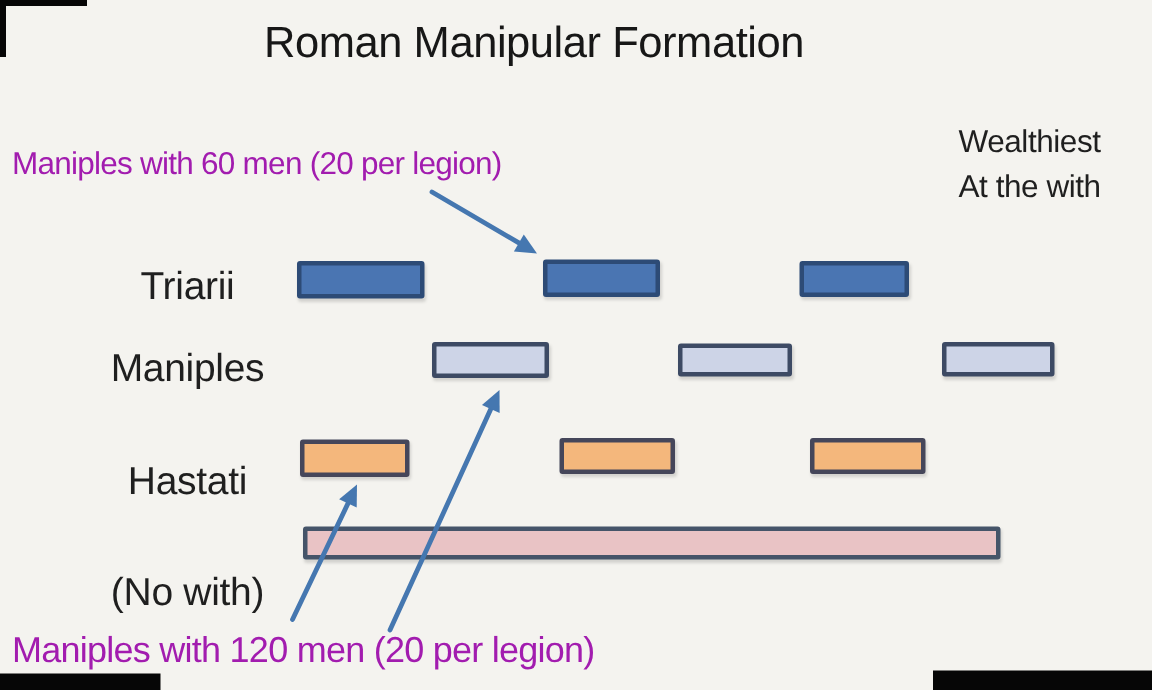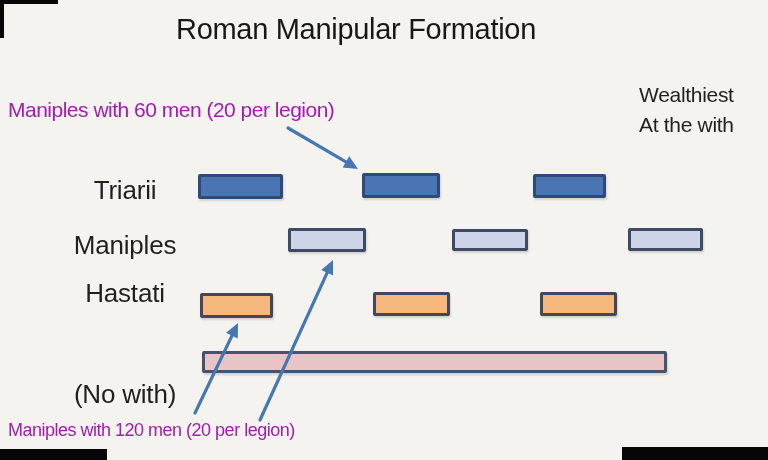--- a/index.html
+++ b/index.html
@@ -6,21 +6,21 @@
   .stage{
     position:relative;width:768px;height:460px;overflow:hidden;
     font-family:Liberation Sans, sans-serif;color:#1f1f1f;background:#f4f3ef;
   }
   .title{
     position:absolute;top:13px;left:0;width:712px;text-align:center;
     font-size:29px;letter-spacing:-0.3px;color:#171717;
   }
   .ann{position:absolute;font-size:21px;letter-spacing:-0.5px;white-space:nowrap;color:#a21caf;}
   .ann.top{left:8px;top:98px;}
-  .ann.bottom{left:8px;top:420px;font-size:18px;}
+  .ann.bottom{left:8px;top:420px;font-size:24px;}
   .right-note{position:absolute;left:639px;top:80px;font-size:21px;line-height:30px;letter-spacing:-0.3px;}
   .row-label{position:absolute;left:50px;width:150px;text-align:center;font-size:26px;letter-spacing:-0.2px;}
   .rect{
     position:absolute;box-sizing:border-box;border:3px solid #333;border-radius:2px;
     box-shadow:1px 2px 2px rgba(60,60,60,0.18);
   }
   .arrows{position:absolute;left:0;top:0;width:768px;height:460px;pointer-events:none;}
   .arrows line{stroke-width:3.2;stroke-linecap:round;}
   .corner{position:absolute;background:#060606;}
 </style>
@@ -34,21 +34,21 @@
   <div class="ann top">Maniples with 60 men (20 per legion)</div>
   <div class="ann bottom">Maniples with 120 men (20 per legion)</div>
 
   <div class="right-note">
     <div>Wealthiest</div>
     <div>At the with</div>
   </div>
 
   <div class="row-label" style="top:175px">Triarii</div>
   <div class="row-label" style="top:230px">Maniples</div>
-  <div class="row-label" style="top:278px">Hastati</div>
+  <div class="row-label" style="top:305px">Hastati</div>
   <div class="row-label" style="top:379px">(No with)</div>
 
   <div class="rect" style="left: 198px; top: 174px; width: 85px; height: 25px; background: rgb(74, 117, 178); border-color: rgb(45, 75, 118);"></div>
   <div class="rect" style="left: 362px; top: 173px; width: 78px; height: 25px; background: rgb(74, 117, 178); border-color: rgb(45, 75, 118);"></div>
   <div class="rect" style="left: 533px; top: 174px; width: 73px; height: 24px; background: rgb(74, 117, 178); border-color: rgb(45, 75, 118);"></div>
 
   <div class="rect" style="left: 288px; top: 228px; width: 78px; height: 24px; background: rgb(205, 212, 231); border-color: rgb(61, 74, 100);"></div>
   <div class="rect" style="left: 452px; top: 229px; width: 76px; height: 22px; background: rgb(205, 212, 231); border-color: rgb(61, 74, 100);"></div>
   <div class="rect" style="left: 628px; top: 228px; width: 75px; height: 23px; background: rgb(205, 212, 231); border-color: rgb(61, 74, 100);"></div>
 

